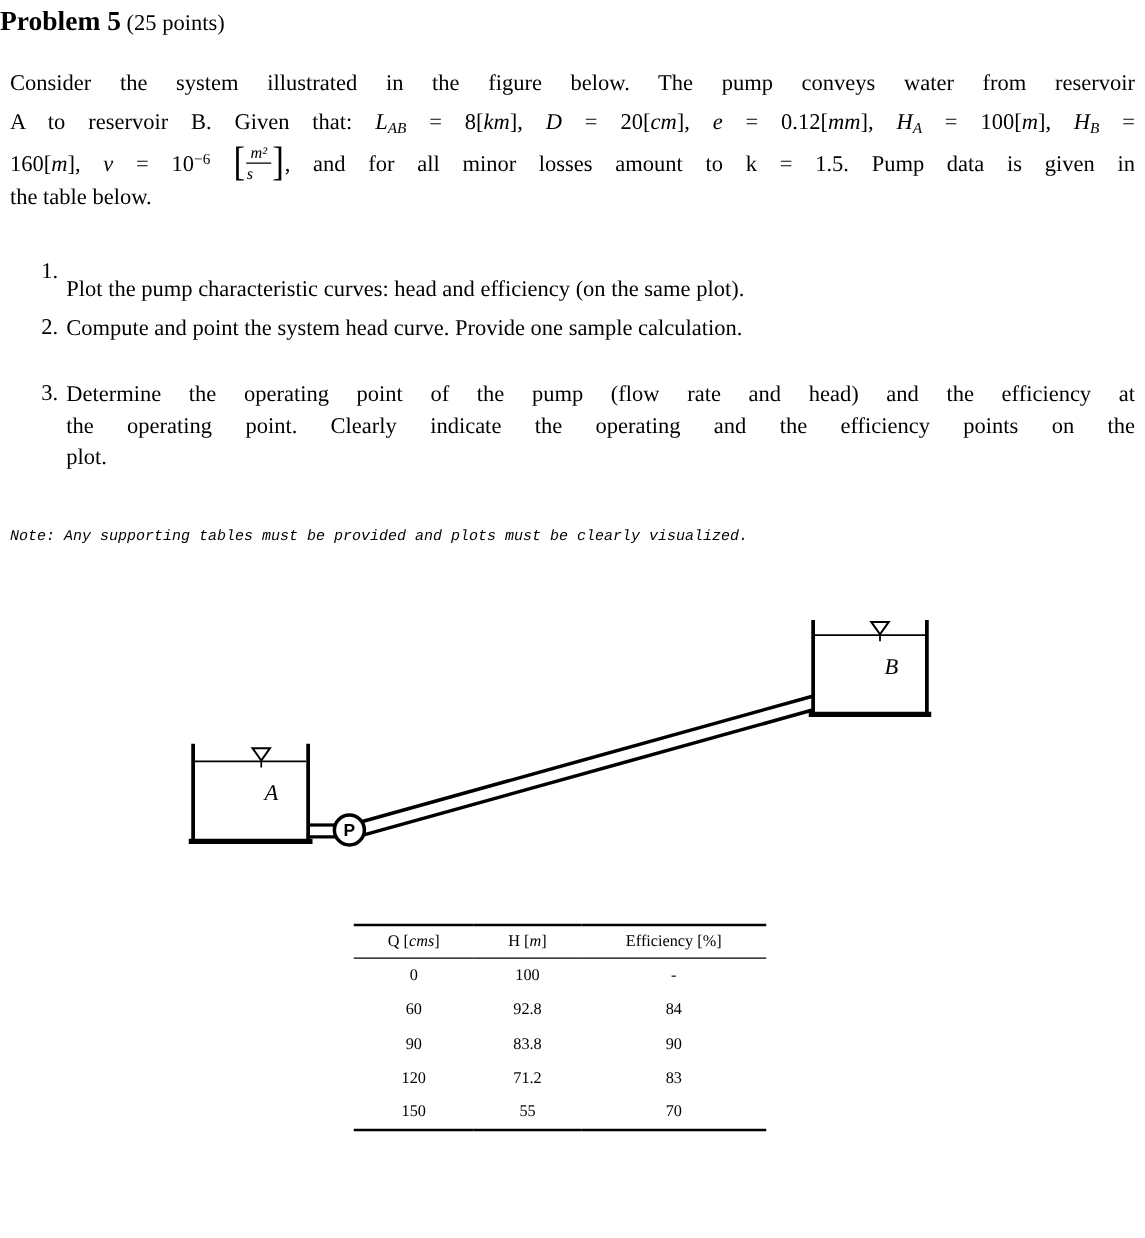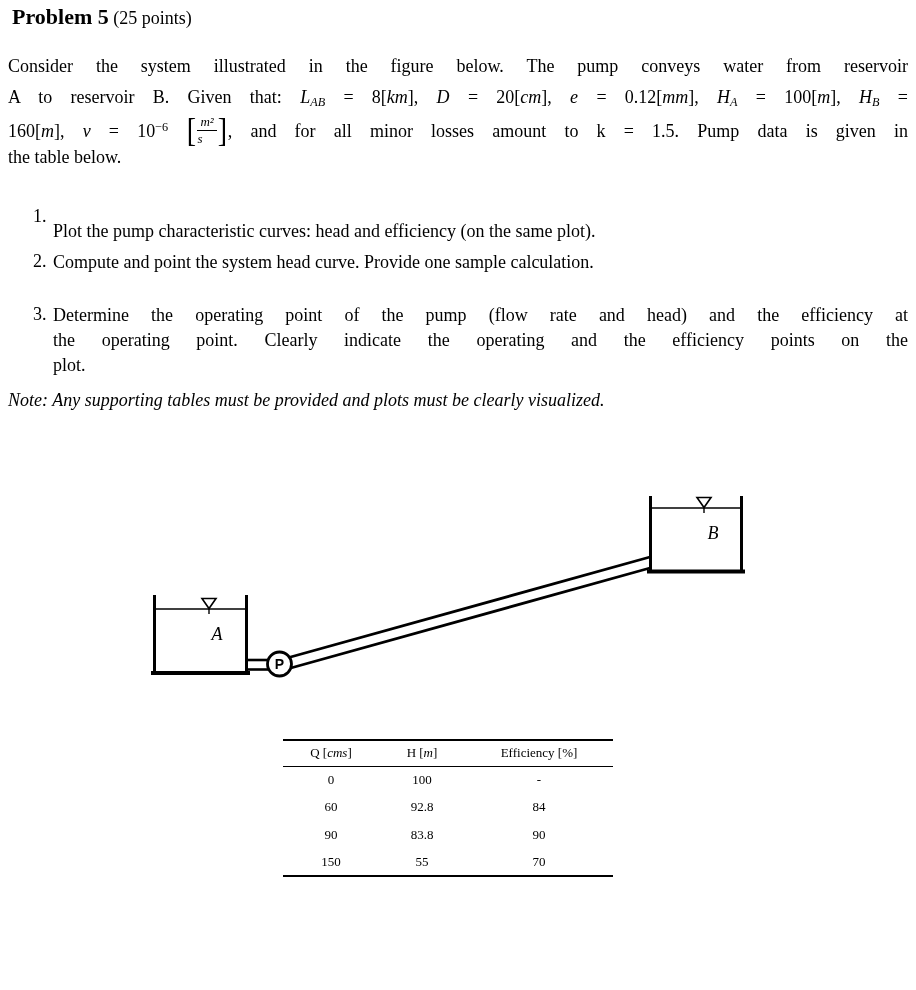--- a/index.html
+++ b/index.html
@@ -3,37 +3,37 @@
 <meta charset="utf-8">
 <style>
   * { margin:0; padding:0; box-sizing:border-box; }
   html,body { background:#ffffff; }
   body {
     width:916px; height:990px; position:relative; overflow:hidden;
     color:#000;
     font-family:"Liberation Serif","DejaVu Serif",serif;
   }
   .abs { position:absolute; }
-  .title { left:12px; top:4px; white-space:nowrap; }
+  .title { left:0; top:4px; white-space:nowrap; }
   .title-main { font-size:22px; font-weight:bold; }
   .title-sub  { font-size:18px; }
   .bodytext { font-size:18px; line-height:22px; }
   .iline { left:8px; width:900px; }
   .jline { text-align:justify; text-align-last:justify; }
   .it { font-style:italic;text-align:right; }
   .sb { font-size:68%; vertical-align:-0.22em;margin-top:20px; }
   .sp { font-size:68%; vertical-align:0.48em; }
   .fracwrap { display:inline-block; vertical-align:middle; position:relative; top:-2px; white-space:nowrap; }
   .bigbr { font-size:33px; line-height:1; display:inline-block; vertical-align:middle; transform:scaleX(0.85); font-weight:300; }
   .frac { display:inline-block; vertical-align:middle; text-align:center; font-size:13px; line-height:1.1; }
   .frac .num { display:block; border-bottom:1.2px solid #000; padding:0 3px 1px; }
   .frac .den { display:block; padding-top:1px; }
   .tasknum { font-size:18px; left:33px; }
   .taskline { left:53px; width:855px; font-size:18px; line-height:22px; }
-  .note { left:8px; top:390px; font-size:18px; font-style:italic; width:900px; }
+  .note { left:8px; top:422px; font-size:12px; font-style:italic; width:900px;font-family:Liberation Mono, monospace; }
   .fig { left:0; top:470px; }
   .ptable {
     position:absolute; left:283px; top:739px; width:330px;
     border-collapse:collapse; font-size:13px;
     border-top:2px solid #000; border-bottom:2px solid #000;
   }
   .ptable thead tr { border-bottom:1.6px solid #000; }
   .ptable th { font-weight:normal; text-align:center; height:26px; vertical-align:middle; }
   .ptable td { text-align:center; height:27.5px; vertical-align:middle; }
   svg .stroke { stroke:#000; fill:none; }
@@ -130,18 +130,23 @@
         <td>60</td>
         <td>92.8</td>
         <td>84</td>
       </tr>
       <tr>
         <td>90</td>
         <td>83.8</td>
         <td>90</td>
       </tr>
       <tr>
+        <td>120</td>
+        <td>71.2</td>
+        <td>83</td>
+      </tr>
+      <tr>
         <td>150</td>
         <td>55</td>
         <td>70</td>
       </tr>
     </tbody>
 </table>
 
 </body></html>

